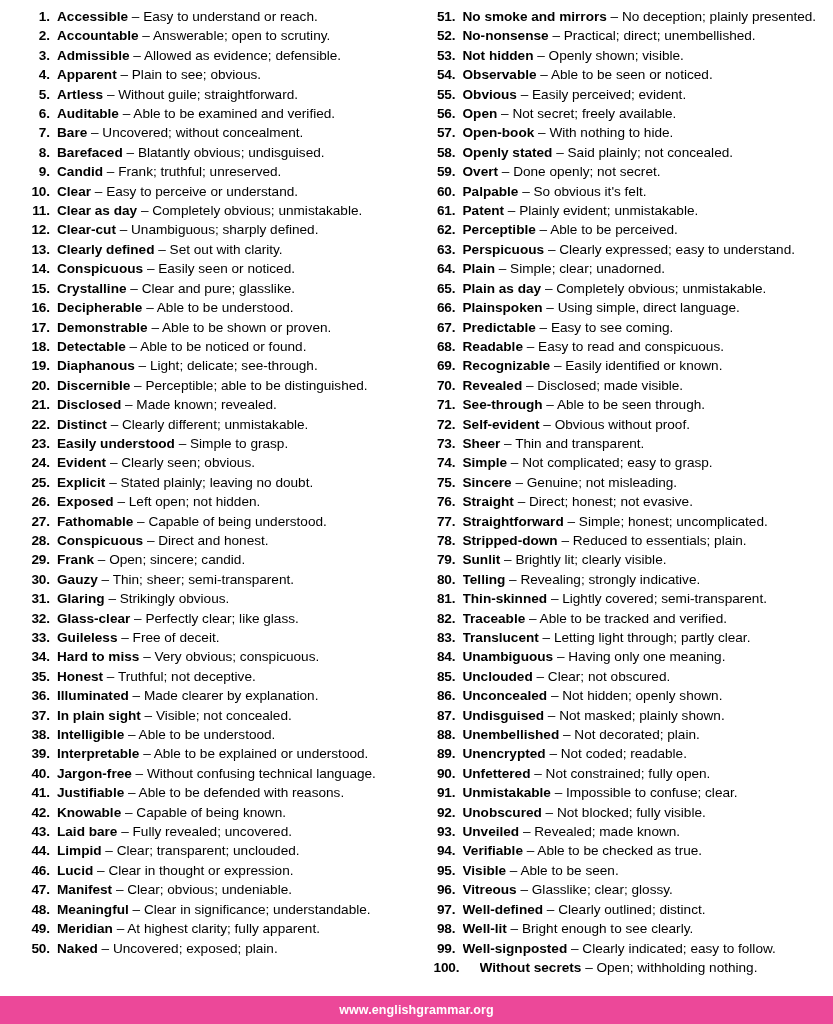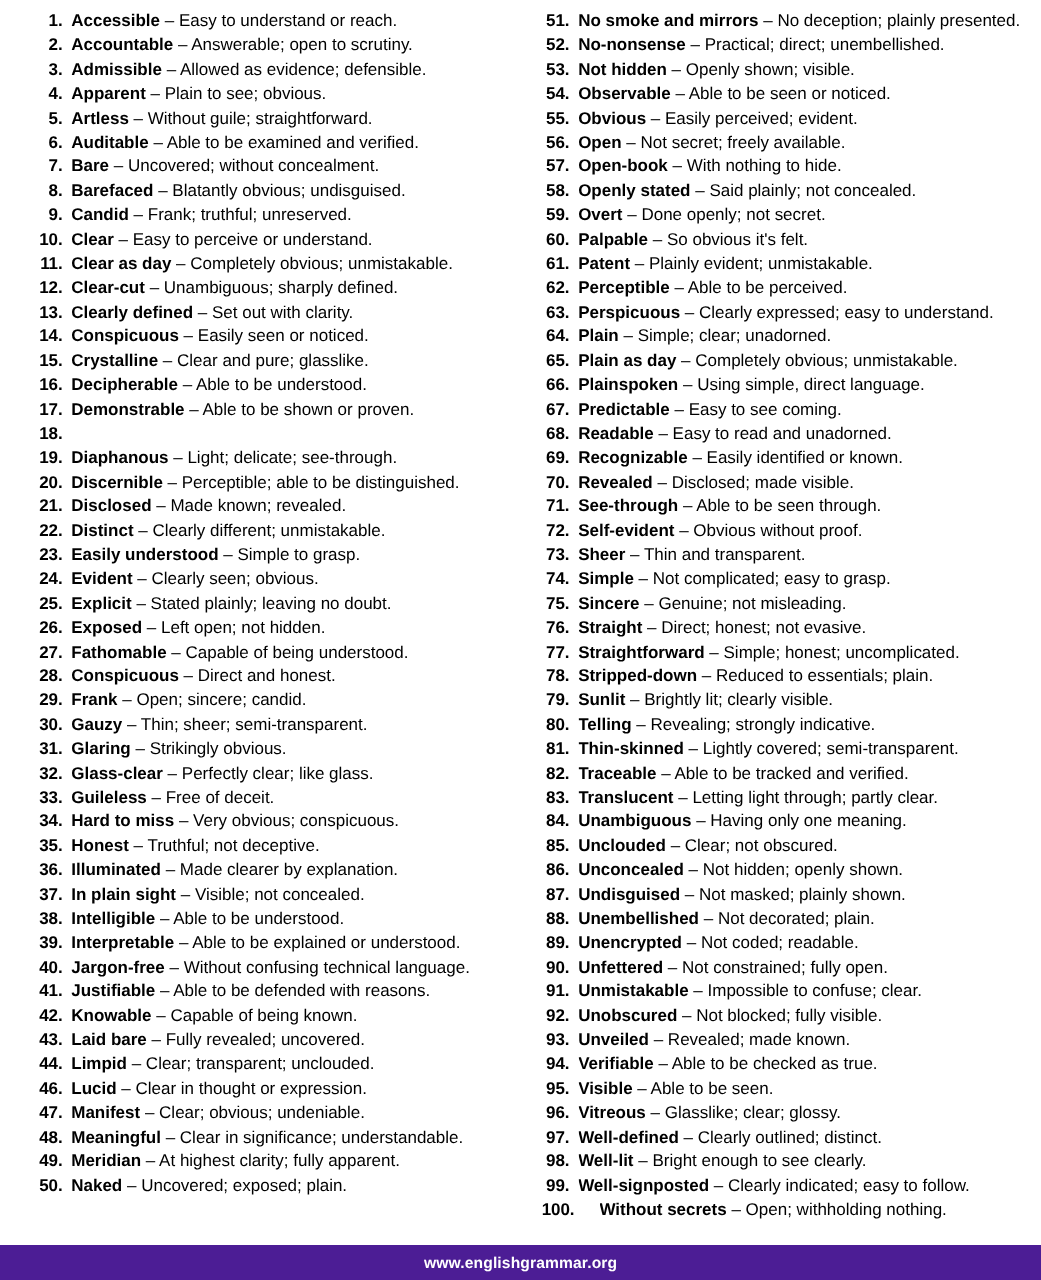--- a/index.html
+++ b/index.html
@@ -81,21 +81,21 @@
   .def {
     font-weight: normal;
   }
 
   #footer {
     position: absolute;
     left: 0;
     top: 996px;
     width: 833px;
     height: 28px;
-    background: #4c1d95;
+    background: #ec4899;
     display: flex;
     align-items: center;
     justify-content: center;
   }
 
   #footer .site {
     color: #ffffff;
     font-weight: bold;
     font-size: 12.5px;
     letter-spacing: 0.1px;
@@ -170,20 +170,21 @@
         <div class="entry">
           <span class="num">16.</span>
           <span class="body-text"><span class="term">Decipherable</span> <span class="dash">–</span> <span class="def">Able to be understood.</span></span>
         </div>
         <div class="entry">
           <span class="num">17.</span>
           <span class="body-text"><span class="term">Demonstrable</span> <span class="dash">–</span> <span class="def">Able to be shown or proven.</span></span>
         </div>
         <div class="entry">
           <span class="num">18.</span>
+          <span class="body-text"><span class="term">Detectable</span> <span class="dash">–</span> <span class="def">Able to be noticed or found.</span></span>
         </div>
         <div class="entry">
           <span class="num">19.</span>
           <span class="body-text"><span class="term">Diaphanous</span> <span class="dash">–</span> <span class="def">Light; delicate; see-through.</span></span>
         </div>
         <div class="entry">
           <span class="num">20.</span>
           <span class="body-text"><span class="term">Discernible</span> <span class="dash">–</span> <span class="def">Perceptible; able to be distinguished.</span></span>
         </div>
         <div class="entry">
@@ -367,21 +368,21 @@
         <div class="entry">
           <span class="num">66.</span>
           <span class="body-text"><span class="term">Plainspoken</span> <span class="dash">–</span> <span class="def">Using simple, direct language.</span></span>
         </div>
         <div class="entry">
           <span class="num">67.</span>
           <span class="body-text"><span class="term">Predictable</span> <span class="dash">–</span> <span class="def">Easy to see coming.</span></span>
         </div>
         <div class="entry">
           <span class="num">68.</span>
-          <span class="body-text"><span class="term">Readable</span> <span class="dash">–</span> <span class="def">Easy to read and unadorned.</span></span>
+          <span class="body-text"><span class="term">Readable</span> <span class="dash">–</span> <span class="def">Easy to read and conspicuous.</span></span>
         </div>
         <div class="entry">
           <span class="num">69.</span>
           <span class="body-text"><span class="term">Recognizable</span> <span class="dash">–</span> <span class="def">Easily identified or known.</span></span>
         </div>
         <div class="entry">
           <span class="num">70.</span>
           <span class="body-text"><span class="term">Revealed</span> <span class="dash">–</span> <span class="def">Disclosed; made visible.</span></span>
         </div>
         <div class="entry">

